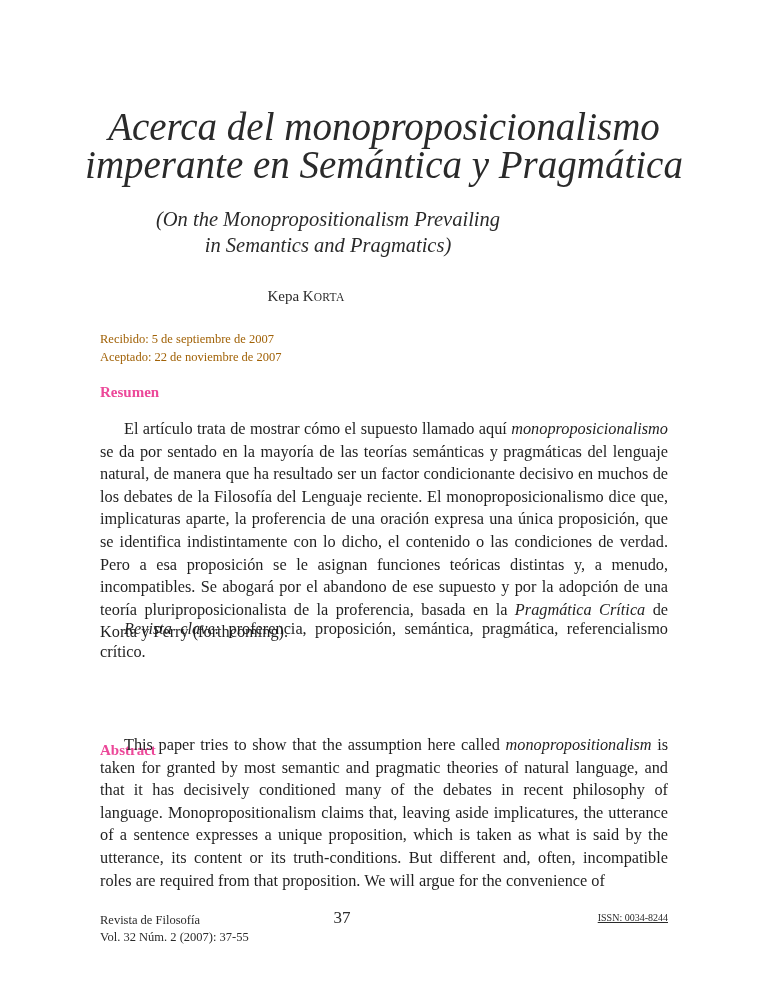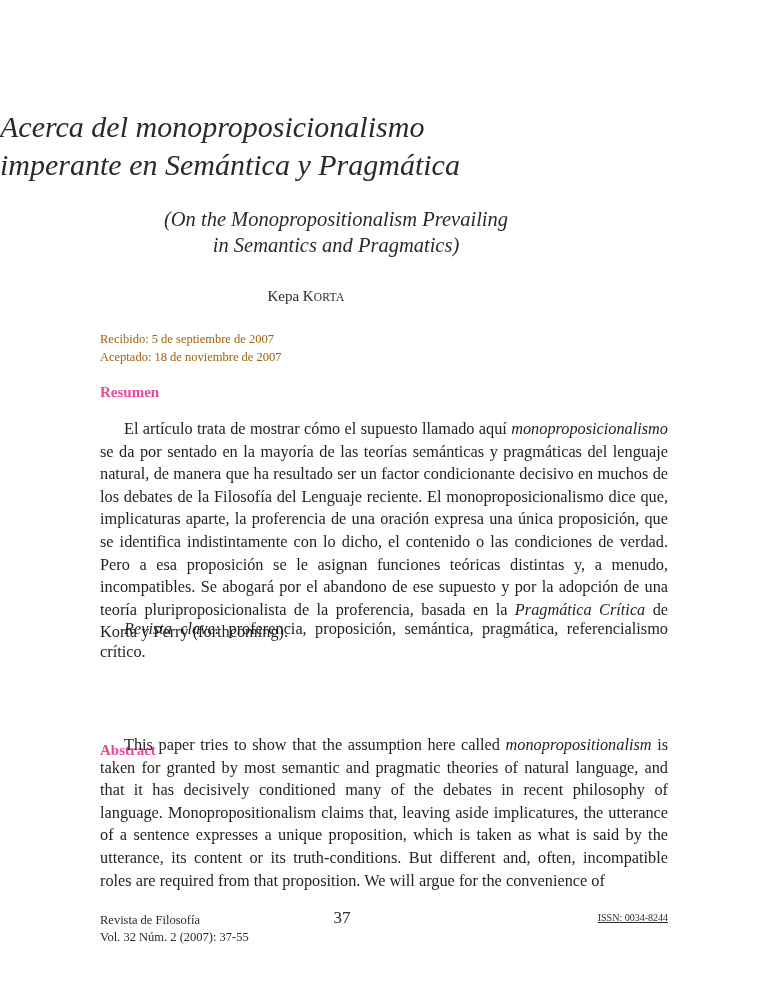--- a/index.html
+++ b/index.html
@@ -2,25 +2,25 @@
 <html><head>
 <meta charset="utf-8">
 <style>
   html, body { margin: 0; padding: 0; background: #ffffff; }
   body {
     width: 768px; height: 994px; position: relative; overflow: hidden;
     font-family: "Liberation Serif", "DejaVu Serif", serif; color: #1a1a1a;
   }
   .title {
     position: absolute; left: 0; width: 768px; top: 108px;
-    text-align: left; font-style: italic; font-size: 30px; line-height: 38px;
+    text-align: center; font-style: italic; font-size: 39px; line-height: 38px;
     color: #2a2a2a;
   }
   .subtitle {
-    position: absolute; left: 16px; width: 640px; top: 206px;
+    position: absolute; left: 8px; width: 640px; top: 206px;
     text-align: center; font-style: italic; font-size: 20.5px; line-height: 26px;
     color: #2a2a2a;
   }
   .author {
     position: absolute; left: 0; width: 612px; top: 288px;
     text-align: center; font-size: 15px; color: #2a2a2a;
   }
   .author .sc { font-size: 11.5px; letter-spacing: 0.3px; }
   .dates {
     position: absolute; left: 100px; top: 330px; font-size: 12.5px; line-height: 18px; color: #a16207;
@@ -60,21 +60,21 @@
   <div>in Semantics and Pragmatics)</div>
 </div>
 
 <div class="author">
   <span>Kepa</span>
   <span><span>K</span><span class="sc">ORTA</span></span>
 </div>
 
 <div class="dates">
   <div>Recibido: 5 de septiembre de 2007</div>
-  <div>Aceptado: 18 de noviembre de 2007</div>
+  <div>Aceptado: 22 de noviembre de 2007</div>
 </div>
 
 <div class="heading" style="top:384px;">Resumen</div>
 
 <div class="para" style="top:418px;">
   <p><span>El artículo trata de mostrar cómo el supuesto llamado aquí </span><i>monoproposiciona­lismo</i><span> se da por sentado en la mayoría de las teorías semánticas y pragmáticas del lenguaje natural, de manera que ha resultado ser un factor condicionante decisivo en muchos de los debates de la Filosofía del Lenguaje reciente. El monoproposicio­nalismo dice que, implicaturas aparte, la proferencia de una oración expresa una única proposición, que se identifica indistintamente con lo dicho, el contenido o las condiciones de verdad. Pero a esa proposición se le asignan funciones teóricas dis­tintas y, a menudo, incompatibles. Se abogará por el abandono de ese supuesto y por la adopción de una teoría pluriproposicionalista de la proferencia, basada en la </span><i>Pragmática Crítica</i><span> de Korta y Perry (forthcoming).</span></p>
 </div>
 
 <div class="para" style="top:618px;">
   <p><i>Revista clave:</i><span> proferencia, proposición, semántica, pragmática, referencialis­mo crítico.</span></p>

